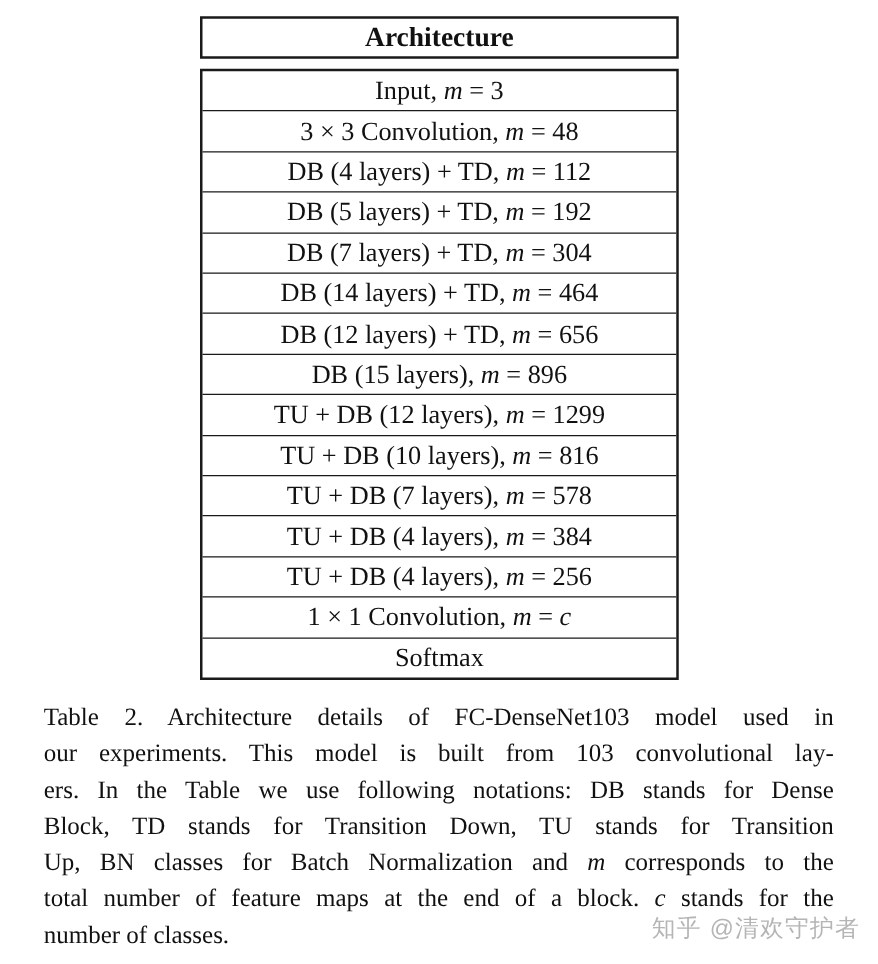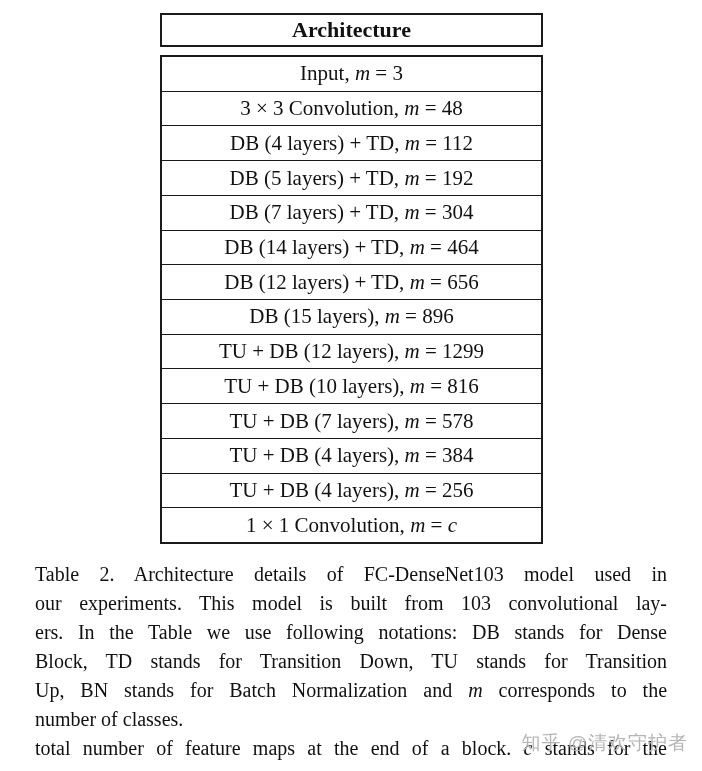--- a/index.html
+++ b/index.html
@@ -89,30 +89,31 @@
         <div class="arch-row"><span>DB (7 layers) + TD, </span><span class="it">m</span><span> = 304</span></div>
         <div class="arch-row"><span>DB (14 layers) + TD, </span><span class="it">m</span><span> = 464</span></div>
         <div class="arch-row"><span>DB (12 layers) + TD, </span><span class="it">m</span><span> = 656</span></div>
         <div class="arch-row"><span>DB (15 layers), </span><span class="it">m</span><span> = 896</span></div>
         <div class="arch-row"><span>TU + DB (12 layers), </span><span class="it">m</span><span> = 1299</span></div>
         <div class="arch-row"><span>TU + DB (10 layers), </span><span class="it">m</span><span> = 816</span></div>
         <div class="arch-row"><span>TU + DB (7 layers), </span><span class="it">m</span><span> = 578</span></div>
         <div class="arch-row"><span>TU + DB (4 layers), </span><span class="it">m</span><span> = 384</span></div>
         <div class="arch-row"><span>TU + DB (4 layers), </span><span class="it">m</span><span> = 256</span></div>
         <div class="arch-row"><span>1 × 1 Convolution, </span><span class="it">m</span><span> = </span><span class="it">c</span></div>
+        <div class="arch-row"><span>Softmax</span></div>
       </div>
   </div>
 
   <div class="caption">
       <div class="caption-line"><span>Table 2. Architecture details of FC-DenseNet103 model used in</span></div>
       <div class="caption-line"><span>our experiments. This model is built from 103 convolutional lay-</span></div>
       <div class="caption-line"><span>ers. In the Table we use following notations: DB stands for Dense</span></div>
       <div class="caption-line"><span>Block, TD stands for Transition Down, TU stands for Transition</span></div>
-      <div class="caption-line"><span>Up, BN stands for Batch Normalization and </span><span class="it">m</span><span> corresponds to the</span></div>
+      <div class="caption-line"><span>Up, BN classes for Batch Normalization and </span><span class="it">m</span><span> corresponds to the</span></div>
+      <div class="caption-line"><span>total number of feature maps at the end of a block. </span><span class="it">c</span><span> stands for the</span></div>
       <div class="caption-line last"><span>number of classes.</span></div>
-      <div class="caption-line"><span>total number of feature maps at the end of a block. </span><span class="it">c</span><span> stands for the</span></div>
     </div>
 
   <div class="watermark" style="color: rgb(181, 181, 181);">
     <span>知乎 @清欢守护者</span>
   </div>
 
 </div>
 
 </body></html>

